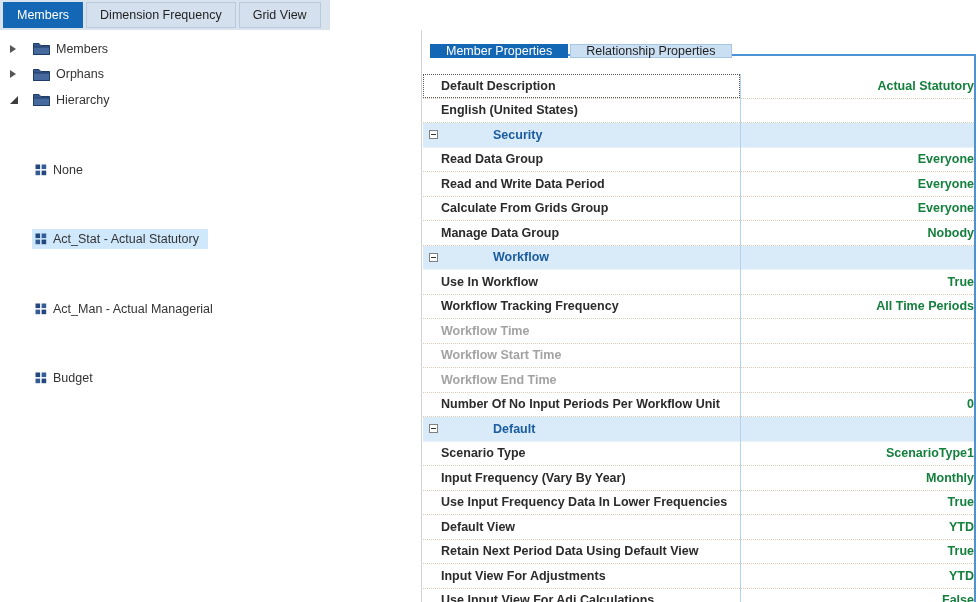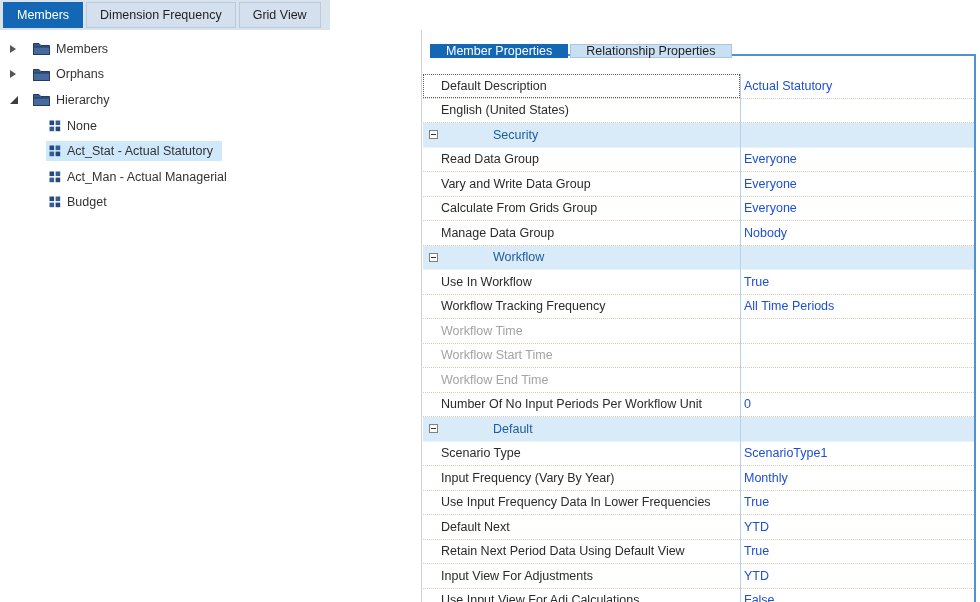--- a/index.html
+++ b/index.html
@@ -18,21 +18,21 @@
   }
   .top-tab {
     display:flex; align-items:center; padding:0 13px; white-space:nowrap;
     background:#d4e0ee; border:1px solid #b9cadd; color:#1f1f1f; cursor:default;
   }
   .top-tab.active { background:var(--accent,#1467b4); border-color:var(--accent,#1467b4); color:#fff; }
 
   
   .tree-panel { position:absolute; top:30px; left:0; width:421px; bottom:0; background:#fff; padding-top:6px; overflow:hidden; }
   .tree-row { height:25.6px; display:flex; align-items:center; padding-left:10px; white-space:nowrap; }
-  .tree-row.lvl1 { padding-left:46px; }
+  .tree-row.lvl1 { padding-left:32px;margin-top:44px; }
   .toggle { flex:0 0 20px; width:20px; height:16px; display:flex; align-items:center; }
   .toggle.collapsed::before { content:""; width:0; height:0;
     border-top:4px solid transparent; border-bottom:4px solid transparent; border-left:6px solid #565656; }
   .toggle.expanded::before { content:""; width:0; height:0;
     border-left:8px solid transparent; border-bottom:8px solid #3e3e3e; }
   .tree-content { display:inline-flex; align-items:center; gap:6px; padding:3px 9px 3px 3px; }
   .tree-content.selected { background:var(--selection-bg,#cfe8fb); }
   .tree-icon { display:inline-flex; align-items:center; }
   .tree-label { color:#333; }
 
@@ -40,30 +40,30 @@
   .props-panel { position:absolute; top:30px; left:421px; right:0; bottom:0; border-left:1px solid #d2d2d2; background:#fff; }
   .props-tabs { position:absolute; top:14px; left:8px; display:flex; gap:2px; z-index:3; }
   .props-tab { height:14px; display:flex; align-items:center; padding:0 15px; white-space:nowrap;
     background:#cbdff2; border:1px solid #a6c6e4; color:#1f1f1f; cursor:default; }
   .props-tab.active { background:var(--accent,#1467b4); border-color:var(--accent,#1467b4); color:#fff; }
 
   .grid-topline  { position:absolute; top:24px; left:8px; right:4px; height:2px; background:var(--frame-blue,#4e92d6); z-index:1; }
   .grid-rightline{ position:absolute; top:24px; right:4px; bottom:0; width:2px; background:var(--frame-blue,#4e92d6); z-index:5; }
   .col-divider   { position:absolute; top:44px; bottom:0; left:318px; width:1px; background:var(--col-divider,#b5d2ec); z-index:4; }
 
-  .grid-rows { position:absolute; top:44px; left:1px; right:6px; bottom:0; overflow:hidden; z-index:2; }
+  .grid-rows { position:absolute; top:44px; left:1px; right:6px; bottom:0; overflow:hidden; z-index:2;font-weight:bold; }
   .grid-row { position:relative; height:24.5px; display:flex; align-items:center; background:#fff;
     border-bottom:1px dotted var(--grid-line,#ddccb5); }
   .grid-row.section { background:var(--section-bg,#d9eaf8); color:var(--section-text,#1b5c9e);
     padding-left:6px; gap:7px; border-bottom:1px solid #eaf2fa; }
   .collapse-box { width:9px; height:9px; flex:0 0 9px; border:1px solid #808080; background:#fff; position:relative; }
   .collapse-box::after { content:""; position:absolute; left:1px; right:1px; top:3px; height:1px; background:#333; }
   .section-label { white-space:nowrap;margin-left:48px; }
   .cell-label { flex:0 0 317px; width:317px; padding-left:18px; white-space:nowrap; overflow:hidden; color:#2b2b2b; }
-  .cell-value { flex:1; padding-left:4px; white-space:nowrap; overflow:hidden; color:#1d4ed8; }
+  .cell-value { flex:1; padding-left:4px; white-space:nowrap; overflow:hidden; color:#15803d;text-align:right; }
   .grid-row.disabled .cell-label { color:#a3a3a3; }
   .focus-rect { position:absolute; left:0; top:0; width:317px; height:24px;
     border:1px dotted #5a5a5a; pointer-events:none; }
 </style>
 </head>
 <body>
 
 <div class="app">
 
   <div class="top-tabs" id="mainTabs">
@@ -193,21 +193,21 @@
           </div>
           <div class="grid-row section">
             <span class="collapse-box"></span>
             <span class="section-label">Security</span>
           </div>
           <div class="grid-row prop">
             <div class="cell-label">Read Data Group</div>
             <div class="cell-value">Everyone</div>
           </div>
           <div class="grid-row prop">
-            <div class="cell-label">Vary and Write Data Group</div>
+            <div class="cell-label">Read and Write Data Period</div>
             <div class="cell-value">Everyone</div>
           </div>
           <div class="grid-row prop">
             <div class="cell-label">Calculate From Grids Group</div>
             <div class="cell-value">Everyone</div>
           </div>
           <div class="grid-row prop">
             <div class="cell-label">Manage Data Group</div>
             <div class="cell-value">Nobody</div>
           </div>
@@ -249,21 +249,21 @@
           </div>
           <div class="grid-row prop">
             <div class="cell-label">Input Frequency (Vary By Year)</div>
             <div class="cell-value">Monthly</div>
           </div>
           <div class="grid-row prop">
             <div class="cell-label">Use Input Frequency Data In Lower Frequencies</div>
             <div class="cell-value">True</div>
           </div>
           <div class="grid-row prop">
-            <div class="cell-label">Default Next</div>
+            <div class="cell-label">Default View</div>
             <div class="cell-value">YTD</div>
           </div>
           <div class="grid-row prop">
             <div class="cell-label">Retain Next Period Data Using Default View</div>
             <div class="cell-value">True</div>
           </div>
           <div class="grid-row prop">
             <div class="cell-label">Input View For Adjustments</div>
             <div class="cell-value">YTD</div>
           </div>

